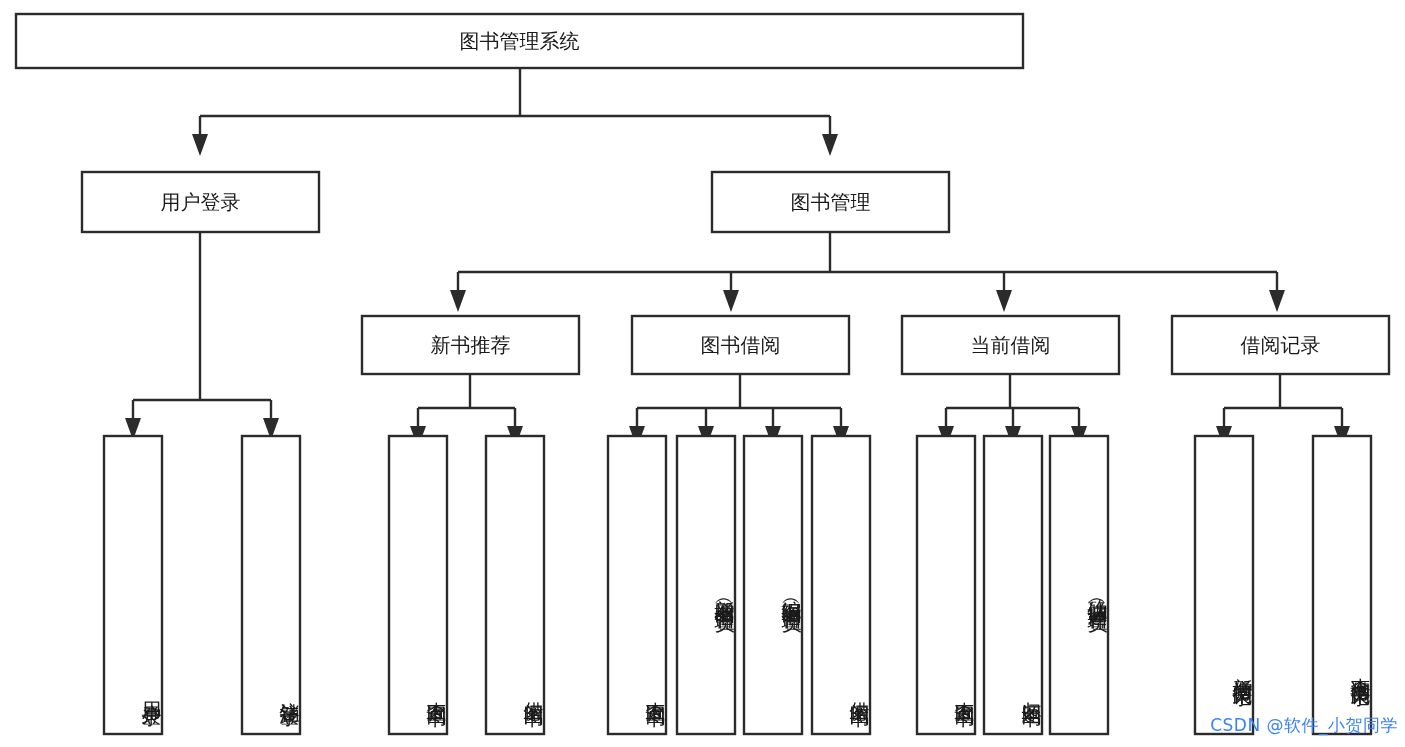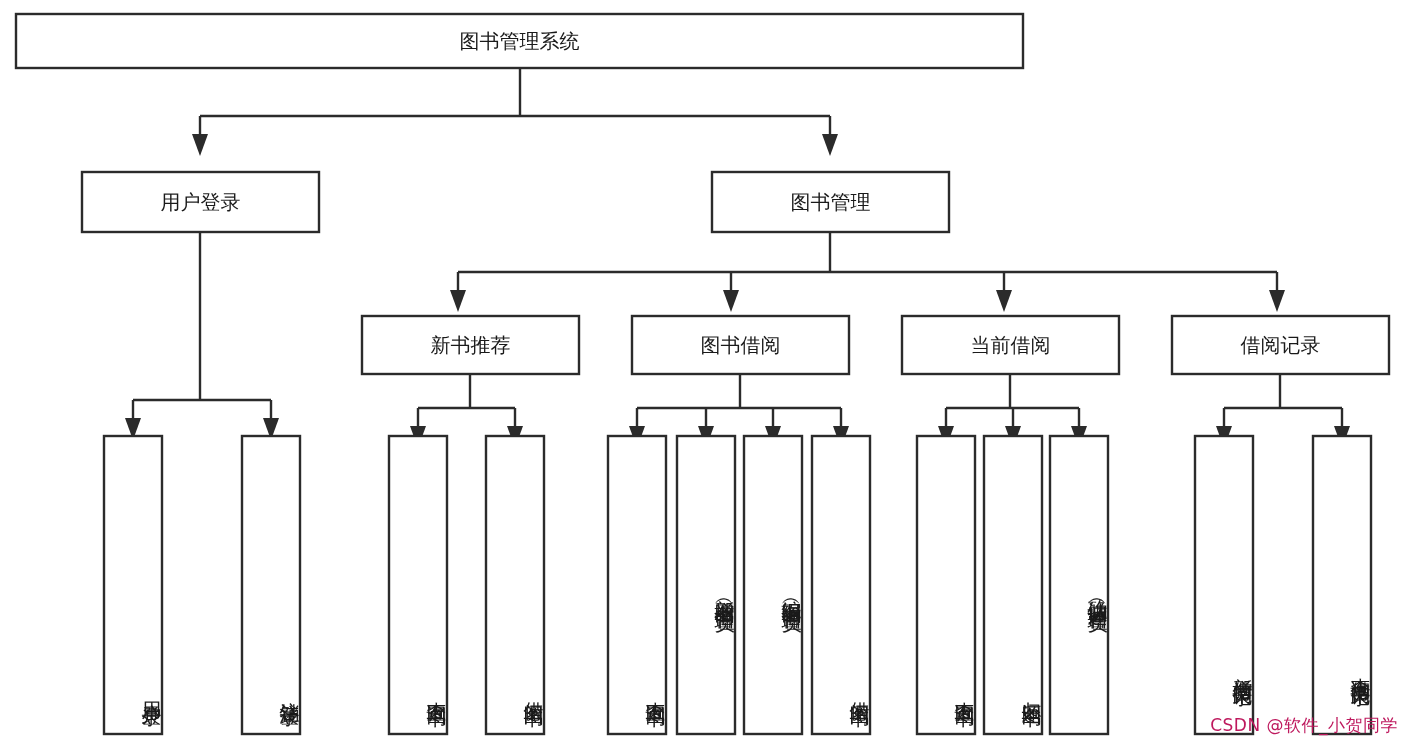--- a/index.html
+++ b/index.html
@@ -62,21 +62,21 @@
     display: flex;
     align-items: flex-start;
     justify-content: center;
     pointer-events: none;
     user-select: none;
   }
   .watermark {
     position: absolute;
     font-family: "DejaVu Sans", "Liberation Sans", sans-serif;
     font-size: 17px;
-    color: #be185d;
+    color: #3b82f6;
     white-space: nowrap;
     letter-spacing: 0.5px;
     margin-left: 30px;
   }
 </style>
 </head>
 <body>
 
 <div id="diagram-root">
 

